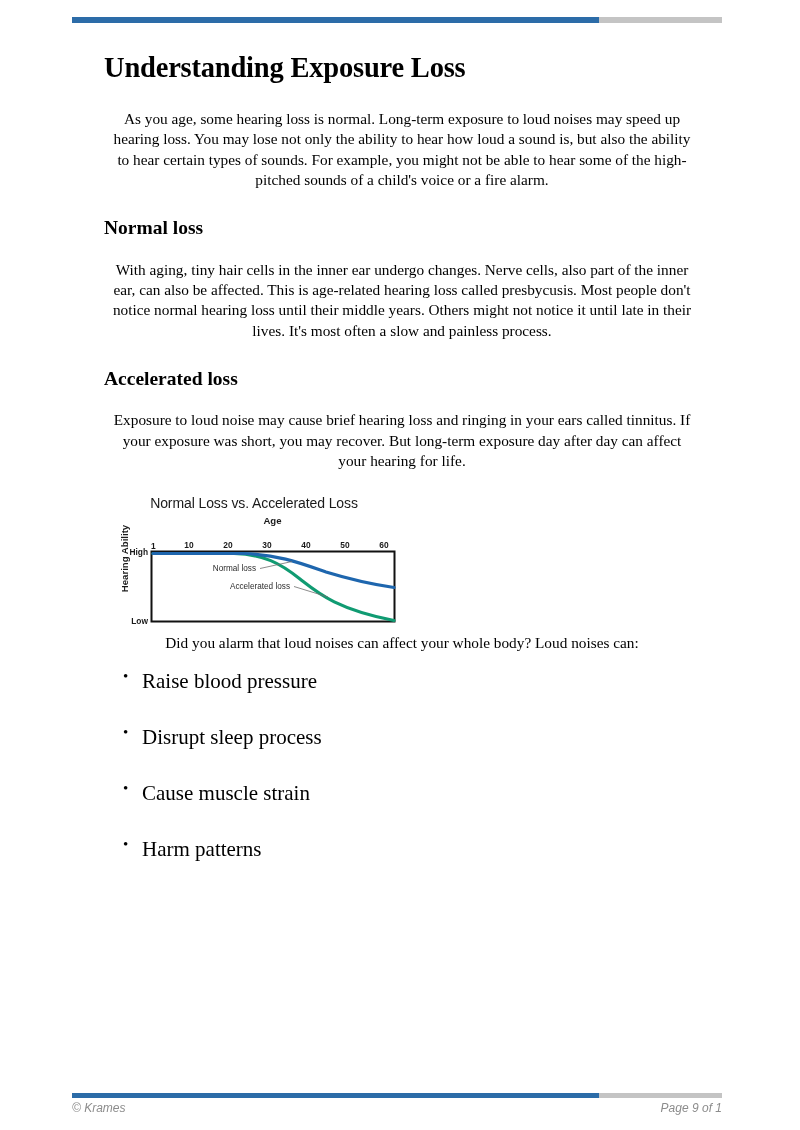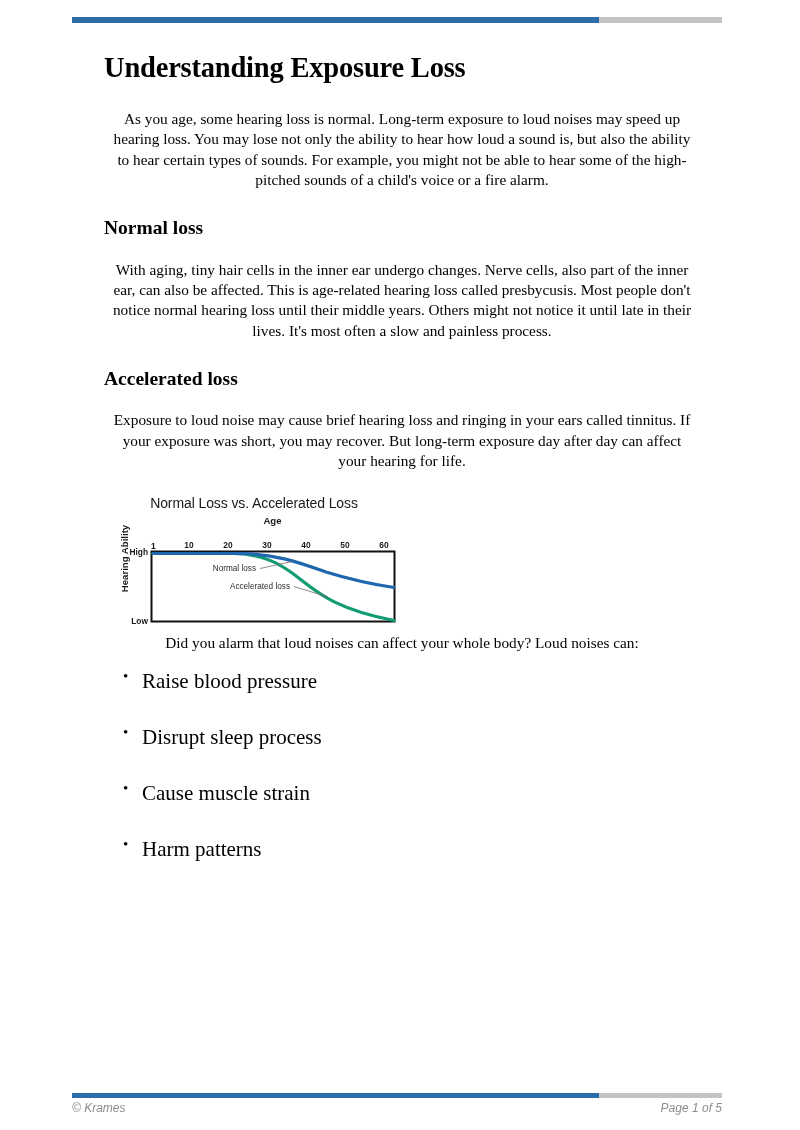--- a/index.html
+++ b/index.html
@@ -242,14 +242,14 @@
   </ul>
 </div>
 
 <div class="footer-rule">
   <div class="seg-blue"></div>
   <div class="seg-gray"></div>
 </div>
 
 <div class="footer-row">
   <span>© Krames</span>
-  <span>Page 1 of 5</span>
+  <span>Page 9 of 1</span>
 </div>
 
 </body></html>

